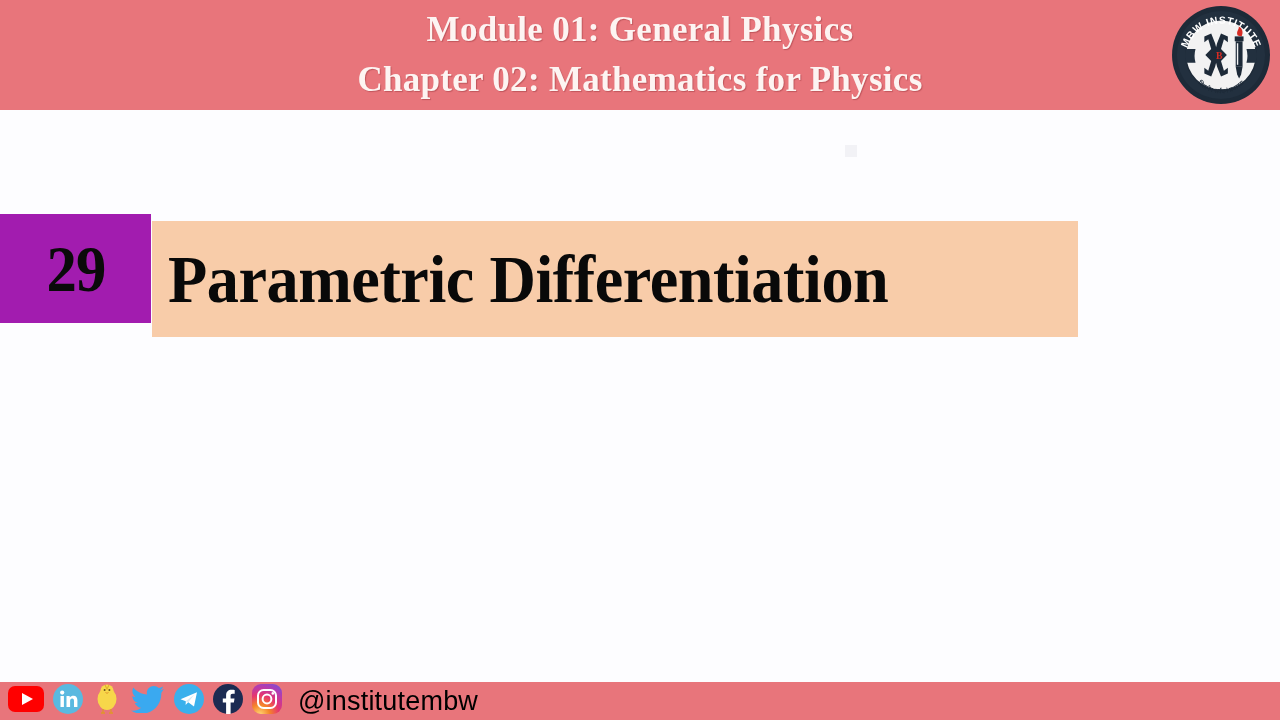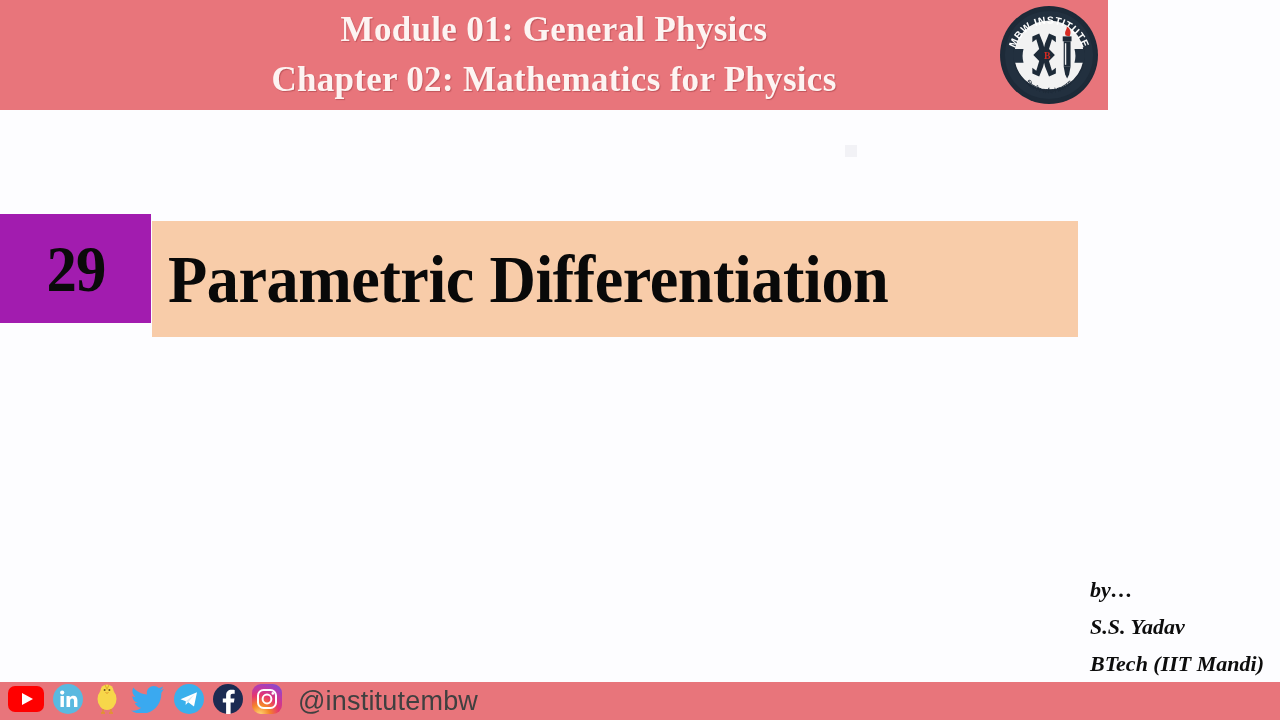--- a/index.html
+++ b/index.html
@@ -11,21 +11,21 @@
   }
   #slide {
     position:relative;
     width:1280px; height:720px;
     background:#fdfdff;
   }
 
   
   .header {
     position:absolute; left:0; top:0;
-    width:1108px; height:110px;
+    width:1280px; height:110px;
     background:#e8757b;
     display:flex; flex-direction:column;
     align-items:center; justify-content:center;
   }
   .header-line {
     font-family:"Liberation Serif", serif;
     font-weight:bold;
     color:#fdf4f2;
     font-size:35px;
     line-height:1.42;
@@ -108,21 +108,21 @@
   }
   .social {
     display:flex; align-items:center;
     gap:9px;
   }
   .ic { display:block; }
   .handle {
     margin-left:16px;
     font-family:"Liberation Sans", sans-serif;
     font-size:27px;
-    color:#404040;
+    color:#000000;
     letter-spacing:0.2px;
     white-space:nowrap;
   }
   .faint {
     position:absolute;
     left:845px; top:145px;
     width:12px; height:12px;
     background:#f2f2f6;
   }
 </style>
@@ -176,25 +176,20 @@
 
   <div class="faint"></div>
 
   <div class="num-badge">
     <span>29</span>
   </div>
   <div class="title-banner">
     <span>Parametric Differentiation</span>
   </div>
 
-  <div class="author">
-    <div>by…</div>
-    <div>S.S.  Yadav</div>
-    <div>BTech (IIT Mandi)</div>
-  </div>
 
   <div class="footer">
     <div class="social">
 
       <span class="ic">
         <svg width="36" height="26" viewBox="0 0 36 26">
           <rect x="0" y="0" width="36" height="26" rx="7" fill="#ff0000"></rect>
           <polygon points="14,7 14,19 25,13" fill="#ffffff"></polygon>
         </svg>
       </span>

